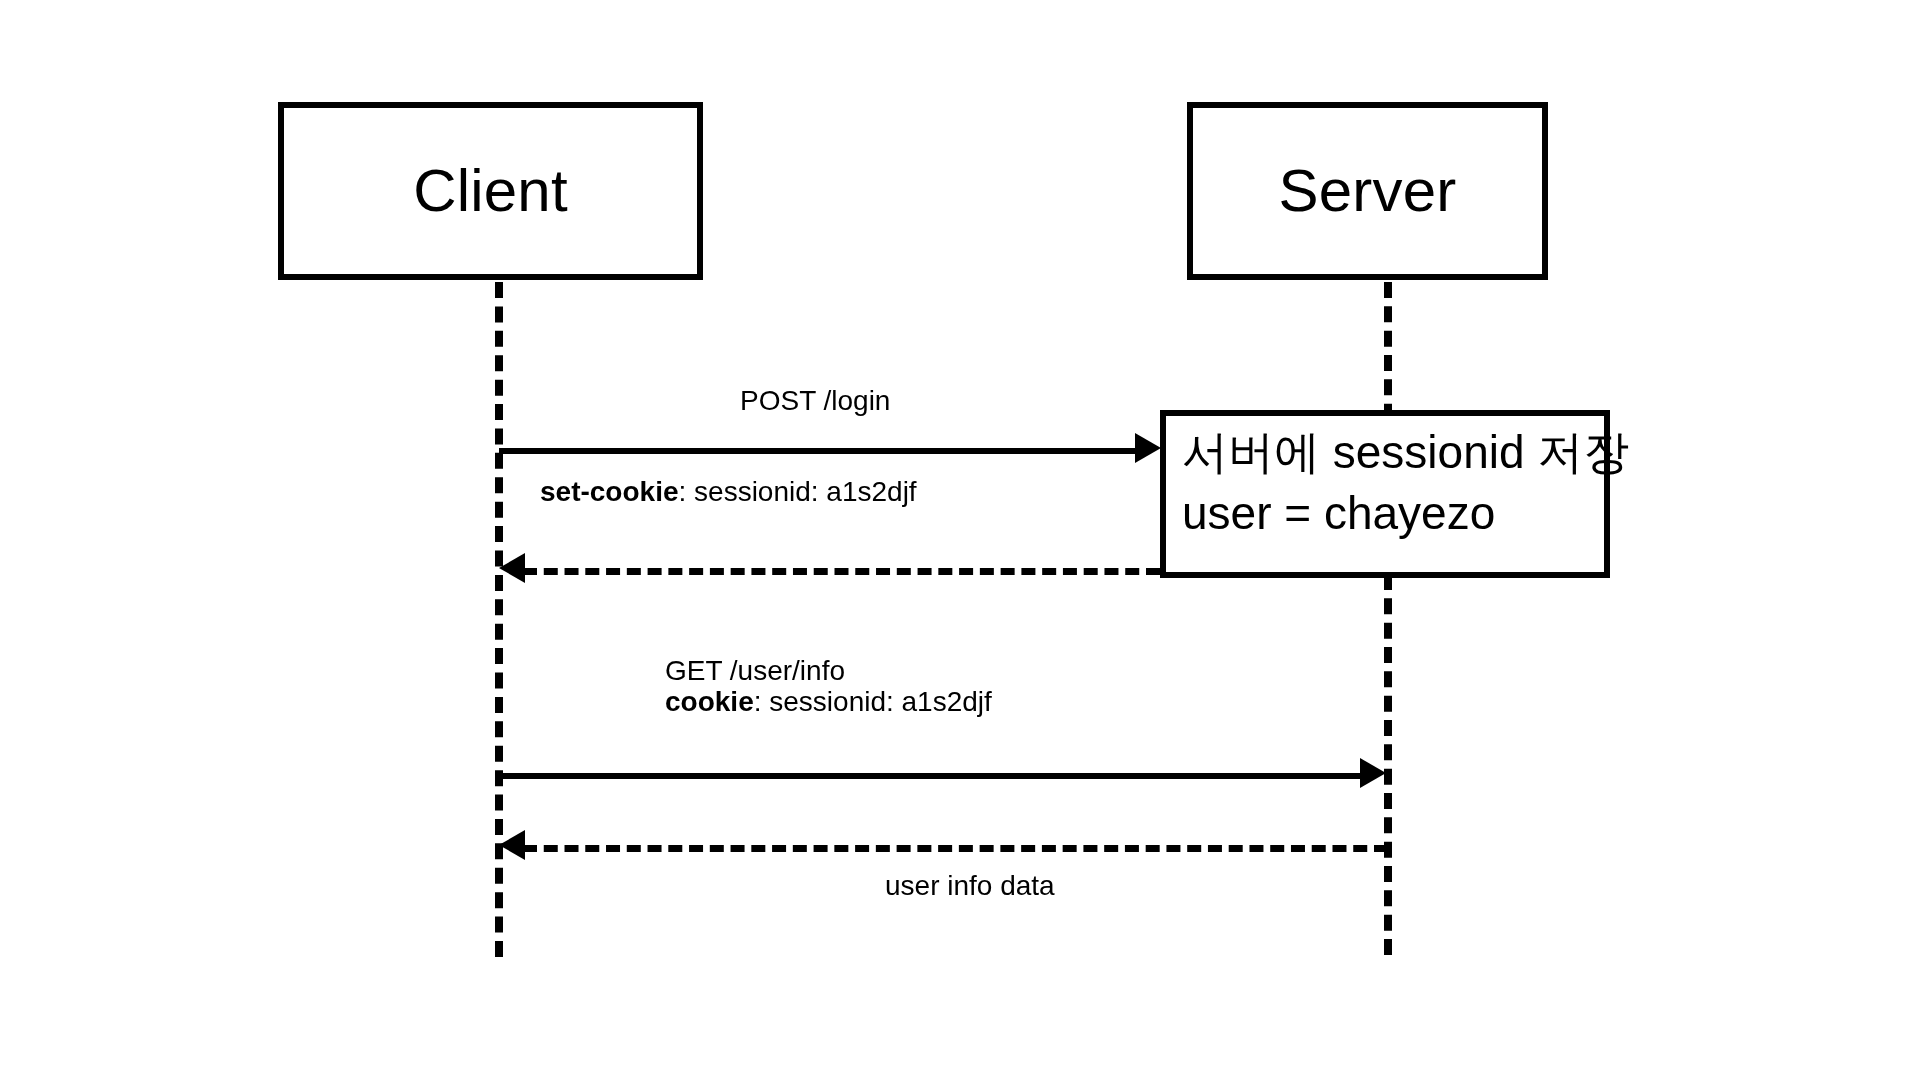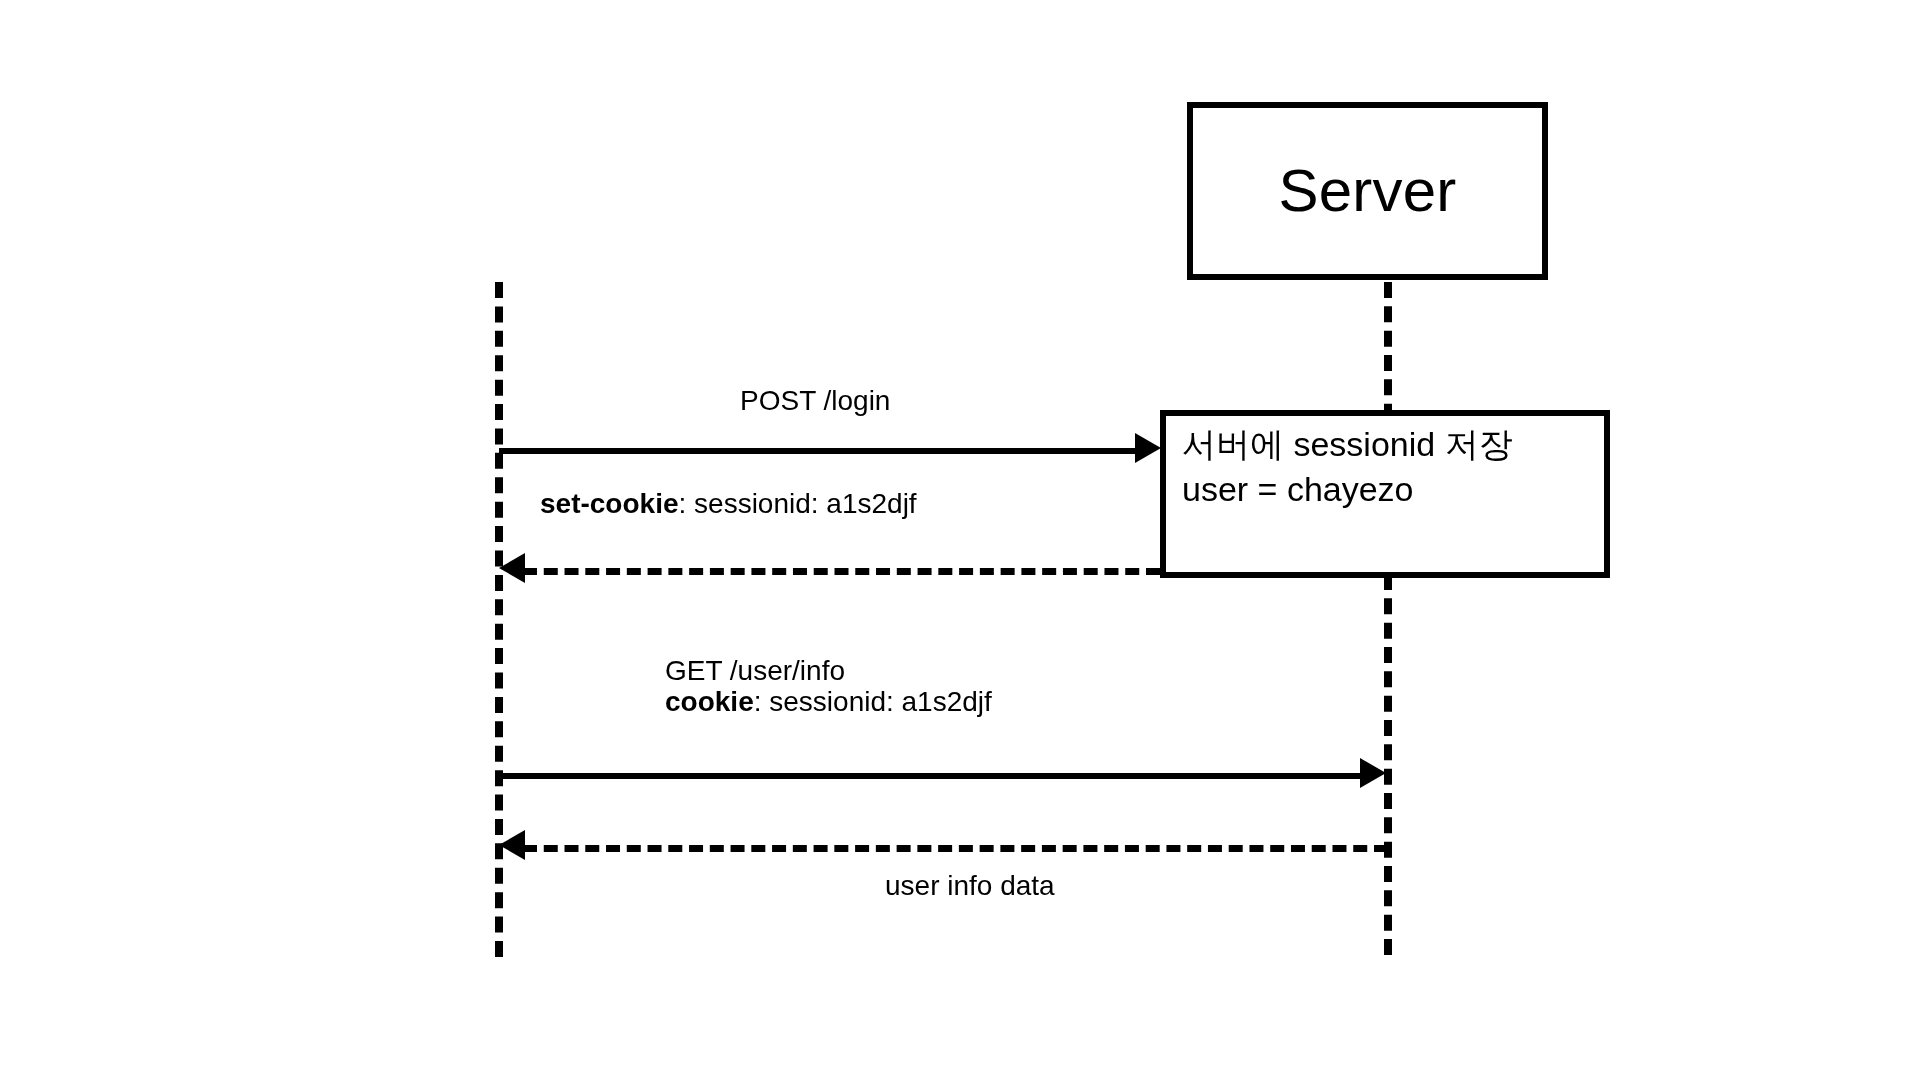--- a/index.html
+++ b/index.html
@@ -75,50 +75,53 @@
     font-weight: 700;
   }
   .note-box {
     position: absolute;
     box-sizing: border-box;
     border: 6px solid #000000;
     background: #ffffff;
     padding: 6px 14px 6px 16px;
   }
   .note-line {
-    font-size: 34px;
+    font-size: 46px;
     line-height: 1.32;
     white-space: nowrap;
     color: #000000;
   }
 </style>
 </head>
 <body>
 
 <div id="canvas">
 
+  <div class="participant-box" style="left:278px; top:102px; width:425px; height:178px;">
+    <span class="participant-label">Client</span>
+  </div>
   <div class="lifeline" style="left:495px; top:282px; height:675px;"></div>
 
   <div class="participant-box" style="left:1187px; top:102px; width:361px; height:178px;">
     <span class="participant-label">Server</span>
   </div>
   <div class="lifeline" style="left:1384px; top:282px; height:673px;"></div>
 
   <div class="msg-label" style="left:740px; top:385px;">
     <span>POST /login</span>
   </div>
   <div class="msg-line" style="left:499px; top:448px; width:638px;"></div>
   <div class="arrowhead-right" style="left:1135px; top:433px;"></div>
 
   <div class="note-box" style="left:1160px; top:410px; width:450px; height:168px;">
     <div class="note-line">서버에 sessionid 저장</div>
     <div class="note-line">user = chayezo</div>
   </div>
 
-  <div class="msg-label" style="left:540px; top:488px;text-align:right;">
+  <div class="msg-label" style="left:540px; top:476px;text-align:right;">
     <b>set-cookie</b><span>: sessionid: a1s2djf</span>
   </div>
   <div class="msg-line-dashed" style="left:523px; top:568px; width:637px;"></div>
   <div class="arrowhead-left" style="left:499px; top:553px;"></div>
 
   <div class="msg-label" style="left:665px; top:655px;">
     <div>GET /user/info</div>
     <div><b>cookie</b><span>: sessionid: a1s2djf</span></div>
   </div>
   <div class="msg-line" style="left:499px; top:773px; width:863px;"></div>

